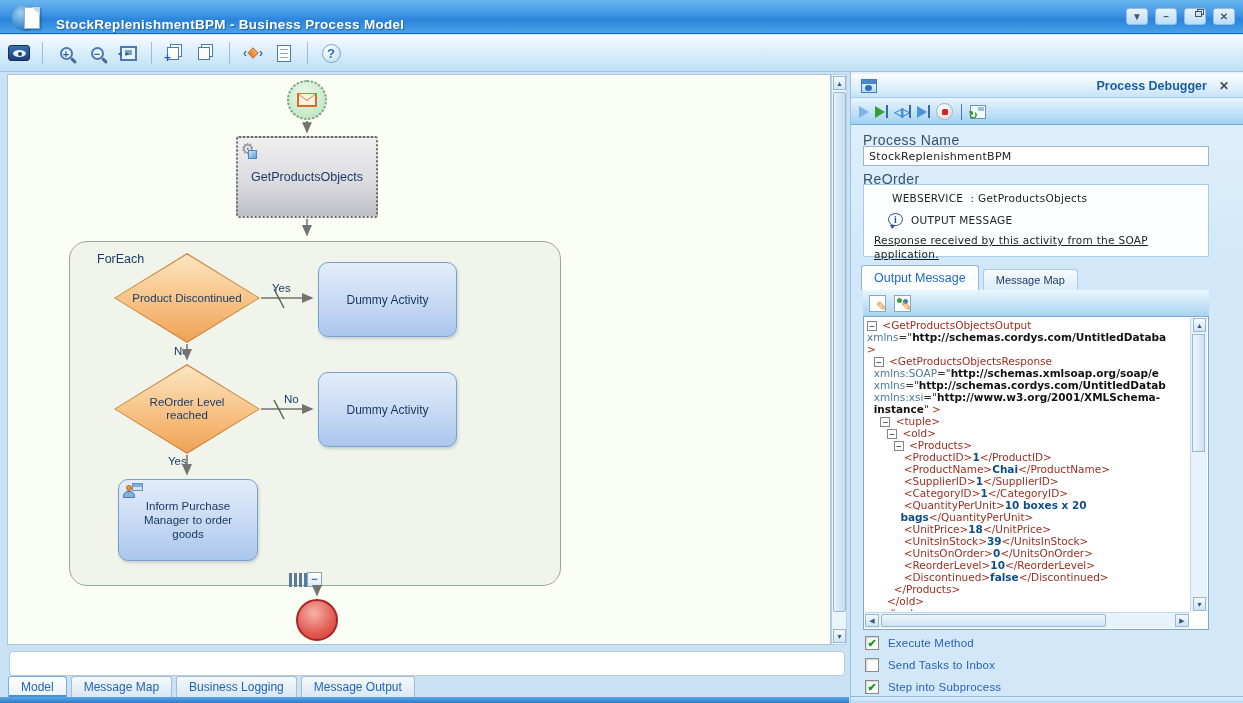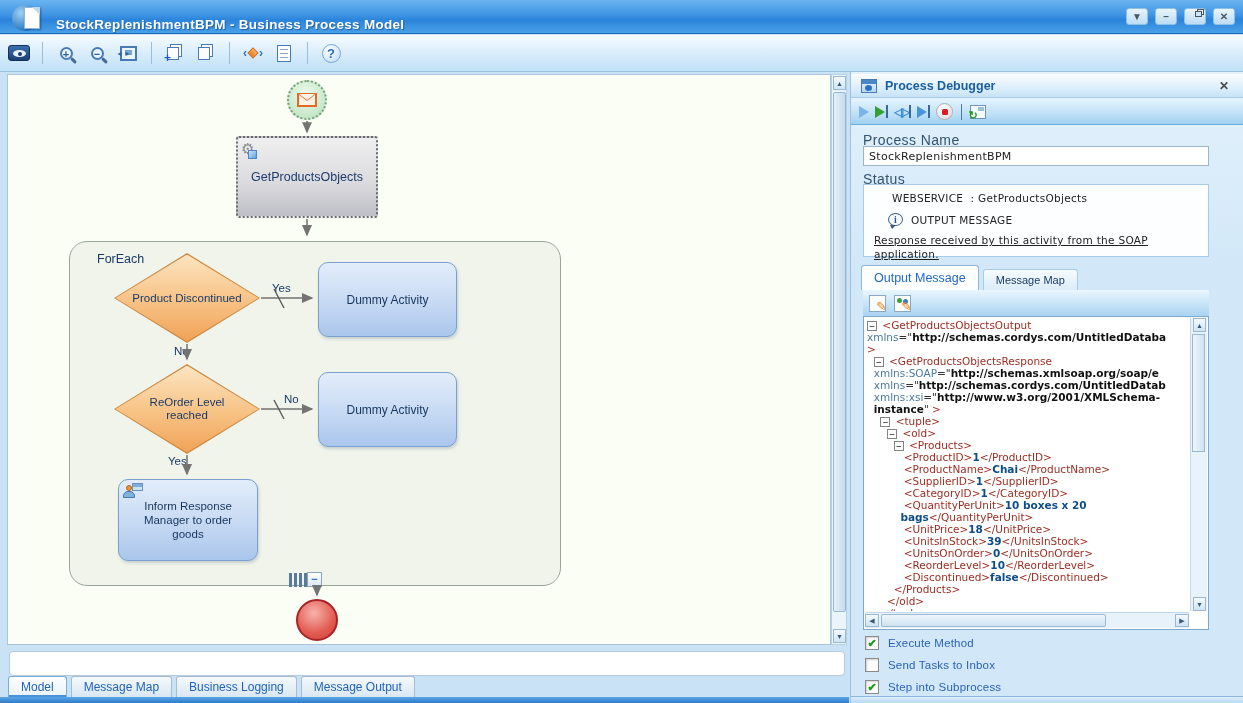--- a/index.html
+++ b/index.html
@@ -116,21 +116,21 @@
 
   .bottom-tabs { position:absolute; left:8px; top:676px; display:flex; gap:4px; }
   .btab { height:22px; padding:0 12px; font-size:12px; color:#2264b8; line-height:21px;
     background:linear-gradient(#f4f9fd,#d8e6f2); border:1px solid #a8bcd0; border-bottom:none; border-radius:3px 3px 0 0; }
   .btab.active { background:linear-gradient(#fdfeff,#e8f2fb); border-color:#7aaede; box-shadow:inset 0 -3px 0 #4a90d9; }
   .bottom-bar { position:absolute; left:0; top:697px; width:849px; height:6px; background:linear-gradient(#5aa6e8,#2e7cc8); }
 
   
   .panel { position:absolute; left:850px; top:72px; width:393px; height:631px; background:linear-gradient(#e4f2fc,#d2e8f8 30%, #d2e8f8); border-left:1px solid #9cc2e0; }
   .panel-header { position:absolute; left:0; top:2px; width:100%; height:24px;
-    background:linear-gradient(#fbfdff,#d8ecfa 70%, #c6e2f6); border-bottom:1px solid #a6cce8; display:flex; align-items:center; padding:0 10px; gap:8px; }
+    background:linear-gradient(#fbfdff,#d8ecfa 70%, #c6e2f6); border-bottom:1px solid #a6cce8; display:flex; align-items:center; padding:0 10px; gap:8px;text-align:right; }
   .panel-header .ph-icon { width:16px; height:14px; background:linear-gradient(#eaf4fd,#b8d8f2); border:1px solid #4a7ab5; position:relative; }
   .panel-header .ph-icon::before { content:""; position:absolute; left:0; top:0; width:100%; height:4px; background:#4a86c8; }
   .panel-header .ph-icon::after { content:""; position:absolute; left:3px; top:5px; width:7px; height:6px; border-radius:50%; background:#2a72c0; }
   .panel-title { color:#1b5e9e; font-weight:bold; font-size:12.5px; flex:1; }
   .panel-close { color:#4a4a4a; font-weight:bold; font-size:12px; padding:0 4px; }
 
   .dbg-toolbar { position:absolute; left:0; top:27px; width:100%; height:26px;
     background:linear-gradient(#e4f4fd, #bfe0f6 60%, #9fd0f0); border-bottom:1px solid #6aaede;
     display:flex; align-items:center; padding-left:8px; gap:6px; }
   .dbg-sep { width:1px; height:16px; background:#4a7aa5; margin:0 2px; }
@@ -299,21 +299,21 @@
     <div class="activity dummy2">
       <span>Dummy Activity</span>
     </div>
 
     <div class="activity inform">
       <div class="person-badge">
           <span class="win"></span>
           <span class="head"></span>
           <span class="body"></span>
         </div>
-      <span>Inform Response Manager to order goods</span>
+      <span>Inform Purchase Manager to order goods</span>
     </div>
 
     <div class="loop-marker">
         <i></i>
         <i></i>
         <i></i>
         <i></i>
       </div>
     <div class="collapse-btn">−</div>
 
@@ -382,21 +382,21 @@
         <span class="bar-after"></span>
       </span>
     <span class="stop-ic"></span>
     <span class="dbg-sep"></span>
     <span class="reset-ic"></span>
   </div>
 
   <div class="field-label" style="top:60px;">Process Name</div>
   <input class="pn-input" type="text" value="StockReplenishmentBPM" style="">
 
-  <div class="field-label" style="top:99px;">Status</div>
+  <div class="field-label" style="top:99px;">ReOrder</div>
   <div class="status-box">
     <div class="status-l1">WEBSERVICE  : GetProductsObjects</div>
     <div class="status-row2">
       <span class="info-icon">i</span>
       <span>OUTPUT MESSAGE</span>
     </div>
     <div class="status-l3">Response received by this activity from the SOAP application.</div>
   </div>
 
   <div class="msg-tabs">

